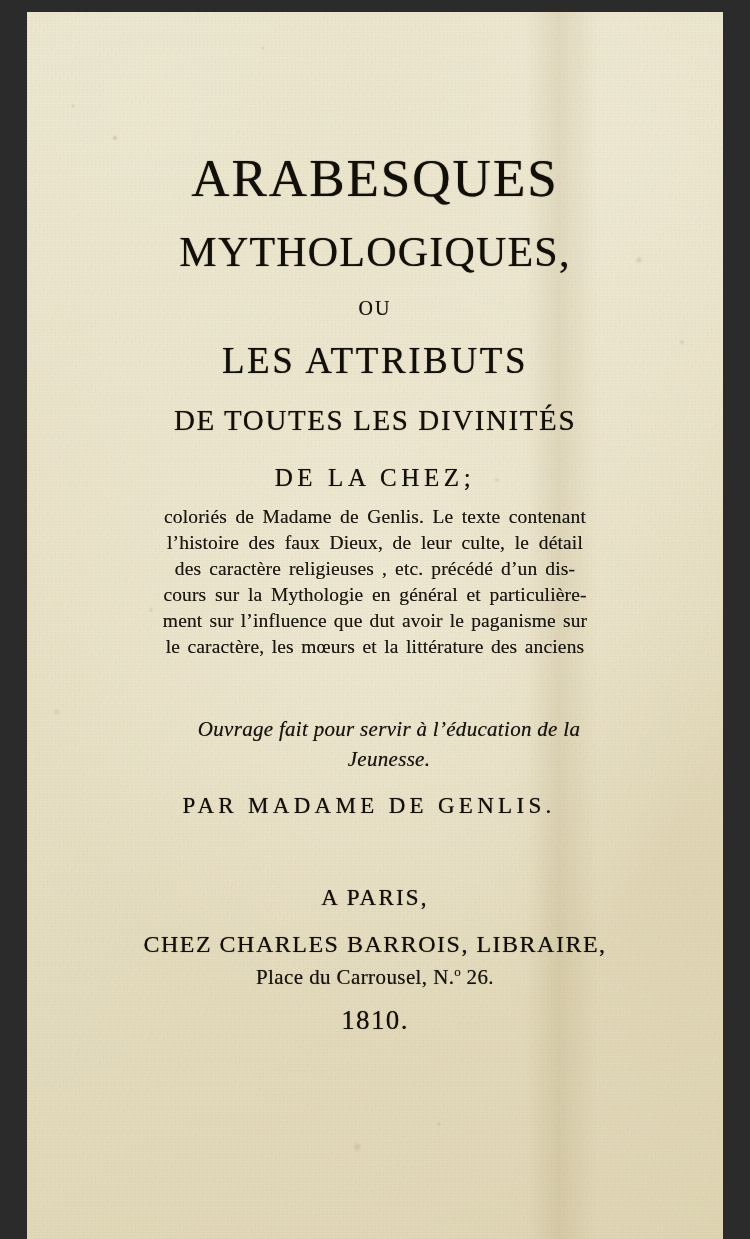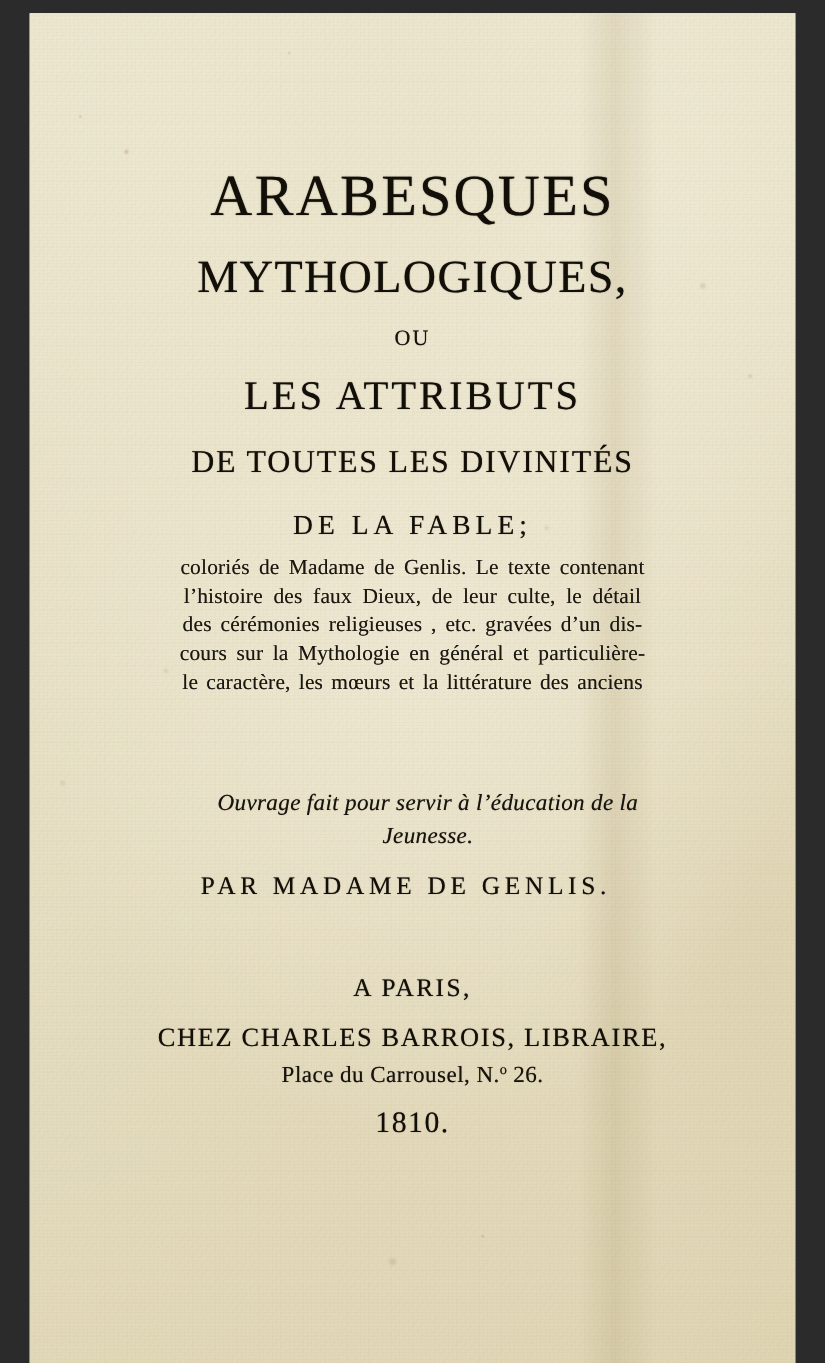--- a/index.html
+++ b/index.html
@@ -257,27 +257,28 @@
     <div class="line t-main ink-a">ARABESQUES</div>
 
     <div class="line t-sub1 ink-a">MYTHOLOGIQUES,</div>
 
     <div class="line t-ou">OU</div>
 
     <div class="line t-sub2 ink-a">LES ATTRIBUTS</div>
 
     <div class="line t-sub3 ink-a">DE TOUTES LES DIVINITÉS</div>
 
-    <div class="line t-sub4 ink-a">DE LA FABLE;</div>
+    <div class="line t-sub4 ink-a">DE LA CHEZ;</div>
 
     <div class="blurb">
       <div class="row j1">coloriés de Madame de Genlis. Le texte contenant</div>
       <div class="row j2">l’histoire des faux Dieux, de leur culte, le détail</div>
-      <div class="row j3">des cérémonies religieuses , etc. gravées d’un dis-</div>
+      <div class="row j3">des caractère religieuses , etc. précédé d’un dis-</div>
       <div class="row j4">cours sur la Mythologie en général et particulière-</div>
+      <div class="row j5">ment sur l’influence que dut avoir le paganisme sur</div>
       <div class="row j6">le caractère, les mœurs et la littérature des anciens</div>
     </div>
 
     <div class="italic-block">
       <div class="line il">Ouvrage fait pour servir à l’éducation de la</div>
       <div class="line il">Jeunesse.</div>
     </div>
 
     <div class="line author ink-a">PAR MADAME DE GENLIS.</div>
 

